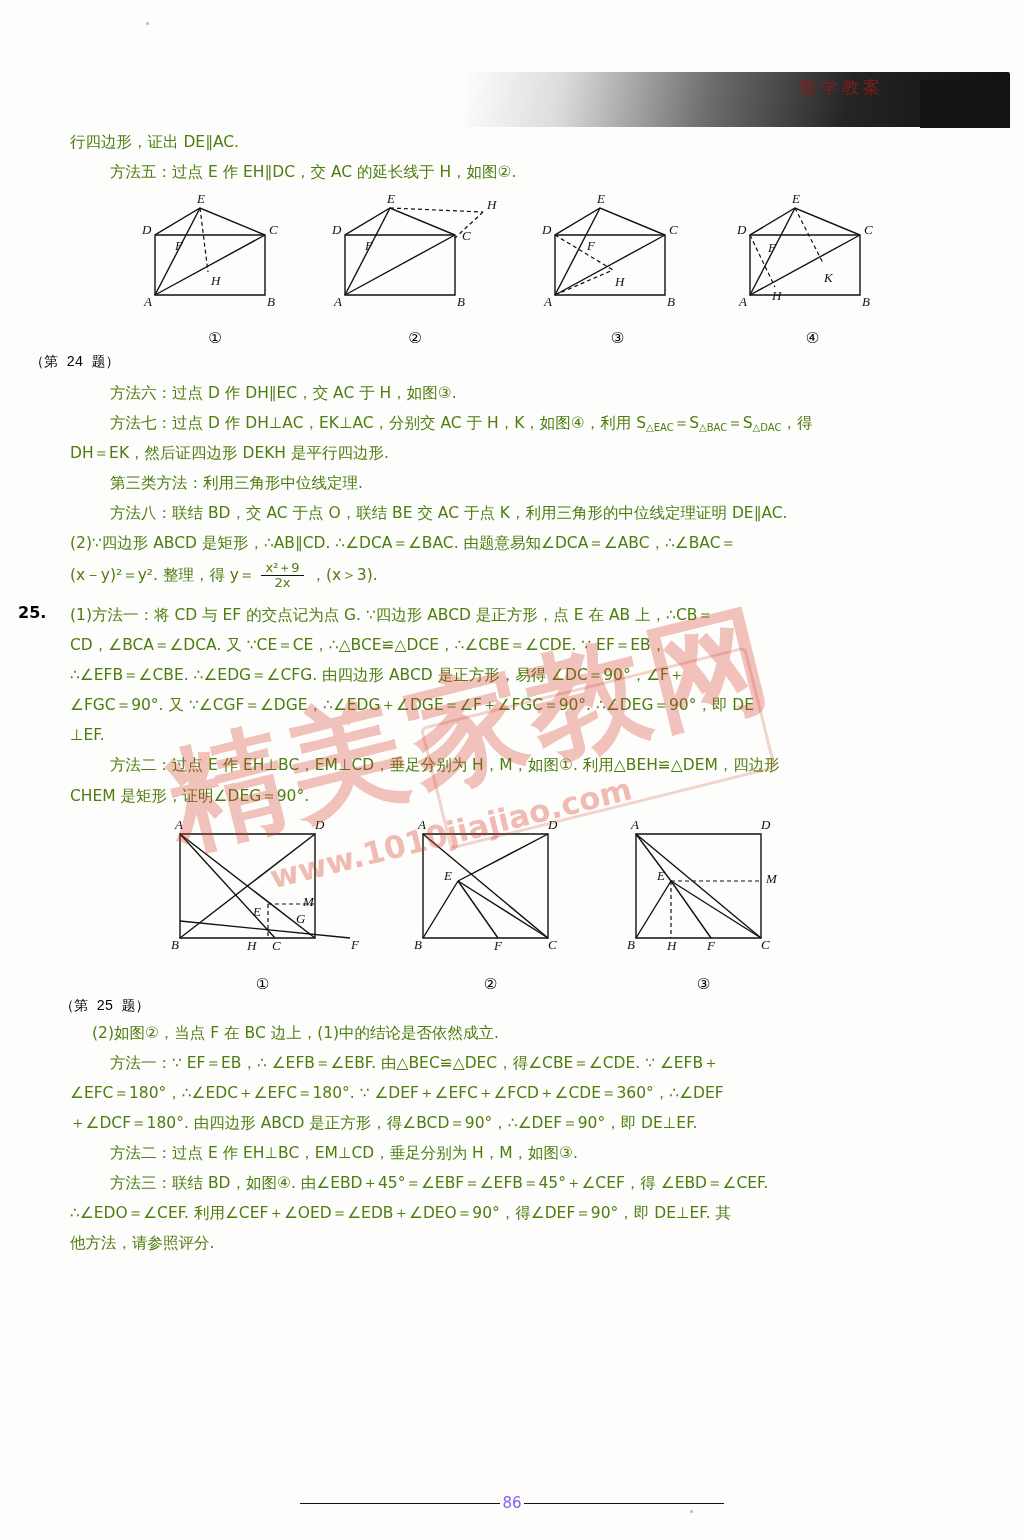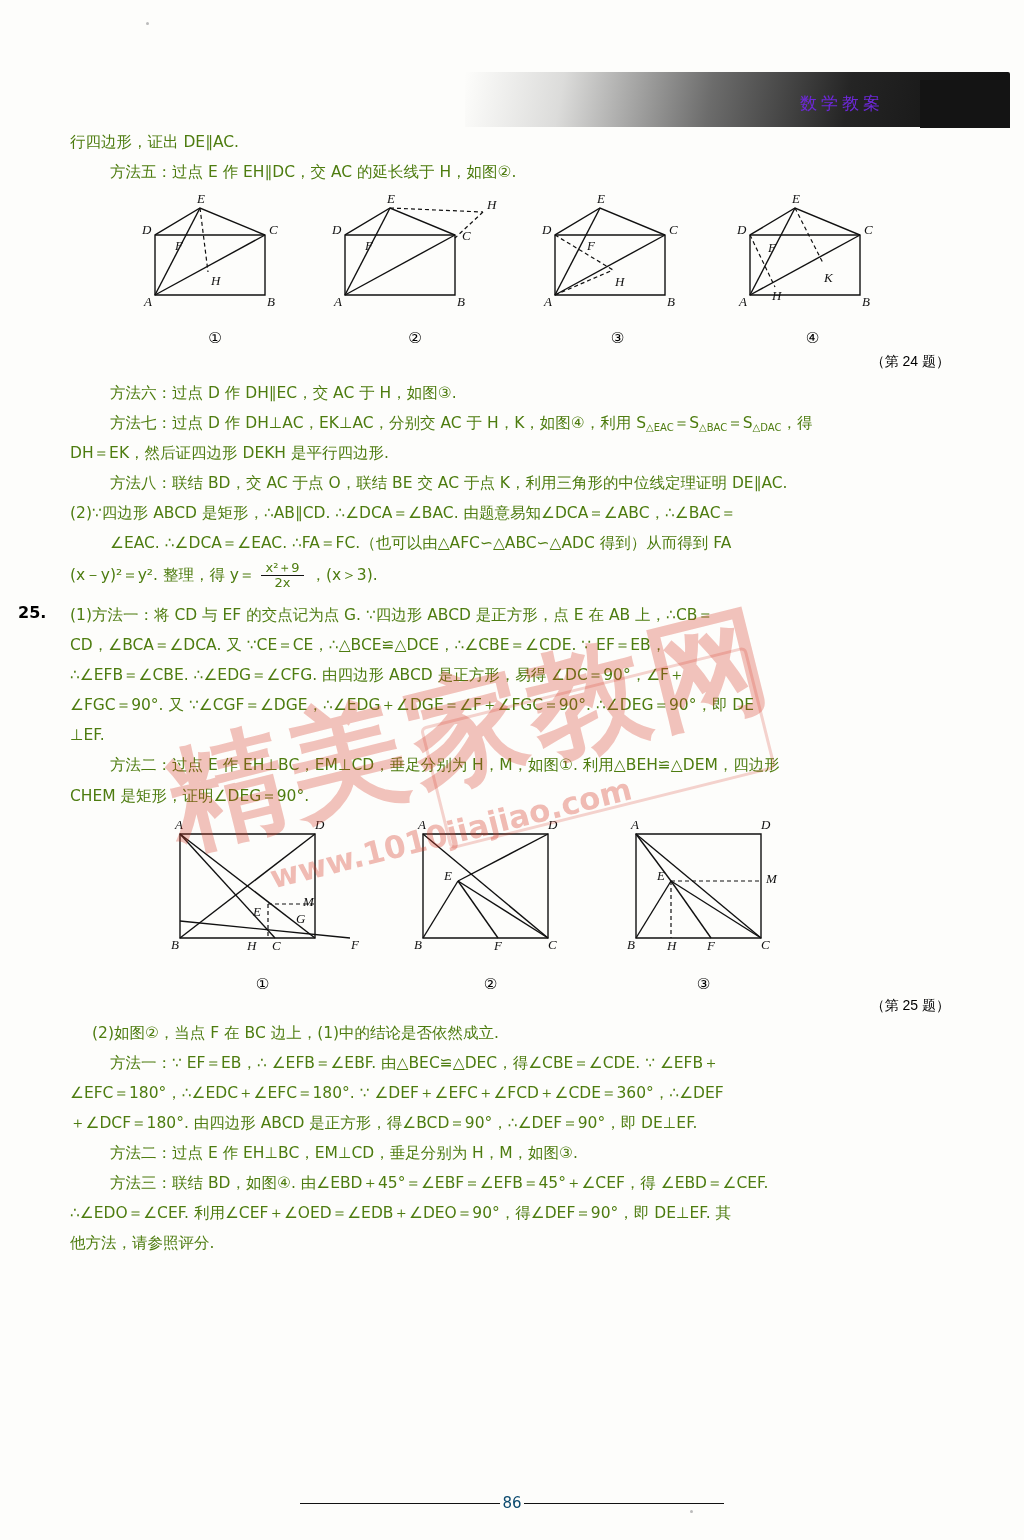--- a/index.html
+++ b/index.html
@@ -21,22 +21,22 @@
     background:linear-gradient(100deg, rgba(255,255,255,0) 0%, rgba(120,120,120,0.25) 18%, rgba(60,60,60,0.75) 45%, rgba(25,25,25,0.95) 70%, rgba(10,10,10,0.98) 100%);
     border-radius:2px 2px 0 0;
   }
   .header-band2 {
     position:absolute;
     top:80px; left:920px; width:90px; height:48px;
     background:#141414;
   }
   .header-title {
     position:absolute;
-    top:92px; left:800px;
-    color:#6d28d9;
+    top:76px; left:800px;
+    color:#7f1d1d;
     font-size:17px;
     letter-spacing:4px;
     font-family:"DejaVu Sans", sans-serif;
     white-space:nowrap;
   }
   .content {
     position:absolute;
     left:70px; top:130px; width:880px;
   }
   .line {
@@ -54,22 +54,22 @@
   
   .figrow {
     position:relative;
     display:flex;
     justify-content:flex-start;
     gap:10px;
     margin:6px 0 0 55px;
   }
   .fig { position:relative; }
   .figcap {
-    text-align:right; font-size:14px; margin-top:4px;
-    font-family:Liberation Sans, sans-serif;
+    text-align:left; font-size:14px; margin-top:4px;
+    font-family:Liberation Mono, monospace;
   }
   .figlabel {
     text-align:center; font-size:15px; margin-top:10px;
     font-family:"DejaVu Sans", sans-serif;
   }
   svg text { font-family:"Liberation Serif", serif; font-style:italic; font-size:13px; fill:#111; }
   svg .cl { stroke:#111; stroke-width:1.4; fill:none; }
   svg .dl { stroke:#111; stroke-width:1.2; fill:none; stroke-dasharray:4 3; }
 
   
@@ -113,21 +113,21 @@
     border:3px solid rgba(214,60,40,0.22);
     border-radius:6px;
   }
   
   .pagenum {
     position:absolute;
     left:0; right:0; bottom:28px;
     text-align:center;
     font-family:"DejaVu Sans", sans-serif;
     font-size:15px;
-    color:#0c4a6e;
+    color:#8b5cf6;
   }
   .pagerule {
     position:absolute;
     bottom:36px;
     height:1.5px; background:#111;
     width:200px;
   }
   .pagerule.left { left:300px; }
   .pagerule.right { right:300px; }
   .qnum { position:absolute; left:-52px; font-weight:bold; font-family:"DejaVu Sans", sans-serif; font-size:16px; }
@@ -231,23 +231,23 @@
 
     </div>
 
     <div class="figcap" style="margin-left:-40px; margin-top:6px;">（第 24 题）</div>
 
     <p class="line cn indent" style="margin-top:10px;">方法六：过点 D 作 DH∥EC，交 AC 于 H，如图③.</p>
     <p class="line cn indent">
       <span>方法七：过点 D 作 DH⊥AC，EK⊥AC，分别交 AC 于 H，K，如图④，利用 S</span><span class="sub">△EAC</span><span>＝S</span><span class="sub">△BAC</span><span>＝S</span><span class="sub">△DAC</span><span>，得</span>
     </p>
     <p class="line cn indent0">DH＝EK，然后证四边形 DEKH 是平行四边形.</p>
+    <p class="line cn indent">第三类方法：利用三角形中位线定理.</p>
     <p class="line cn indent">方法八：联结 BD，交 AC 于点 O，联结 BE 交 AC 于点 K，利用三角形的中位线定理证明 DE∥AC.</p>
     <p class="line cn indent0">(2)∵四边形 ABCD 是矩形，∴AB∥CD. ∴∠DCA＝∠BAC. 由题意易知∠DCA＝∠ABC，∴∠BAC＝</p>
-    <p class="line cn indent">∠EAC. ∴∠DCA＝∠EAC. ∴FA＝FC.（也可以由△AFC∽△ABC∽△ADC 得到）从而得到 FA</p>
     <p class="line cn indent0">
       <span>(x－y)²＝y². 整理，得 y＝</span>
       <span class="frac">
         <span class="num">x²＋9</span>
         <span class="den">2x</span>
       </span>
       <span>，(x＞3).</span>
     </p>
 
     <div class="blk" style="margin-top:14px;">

